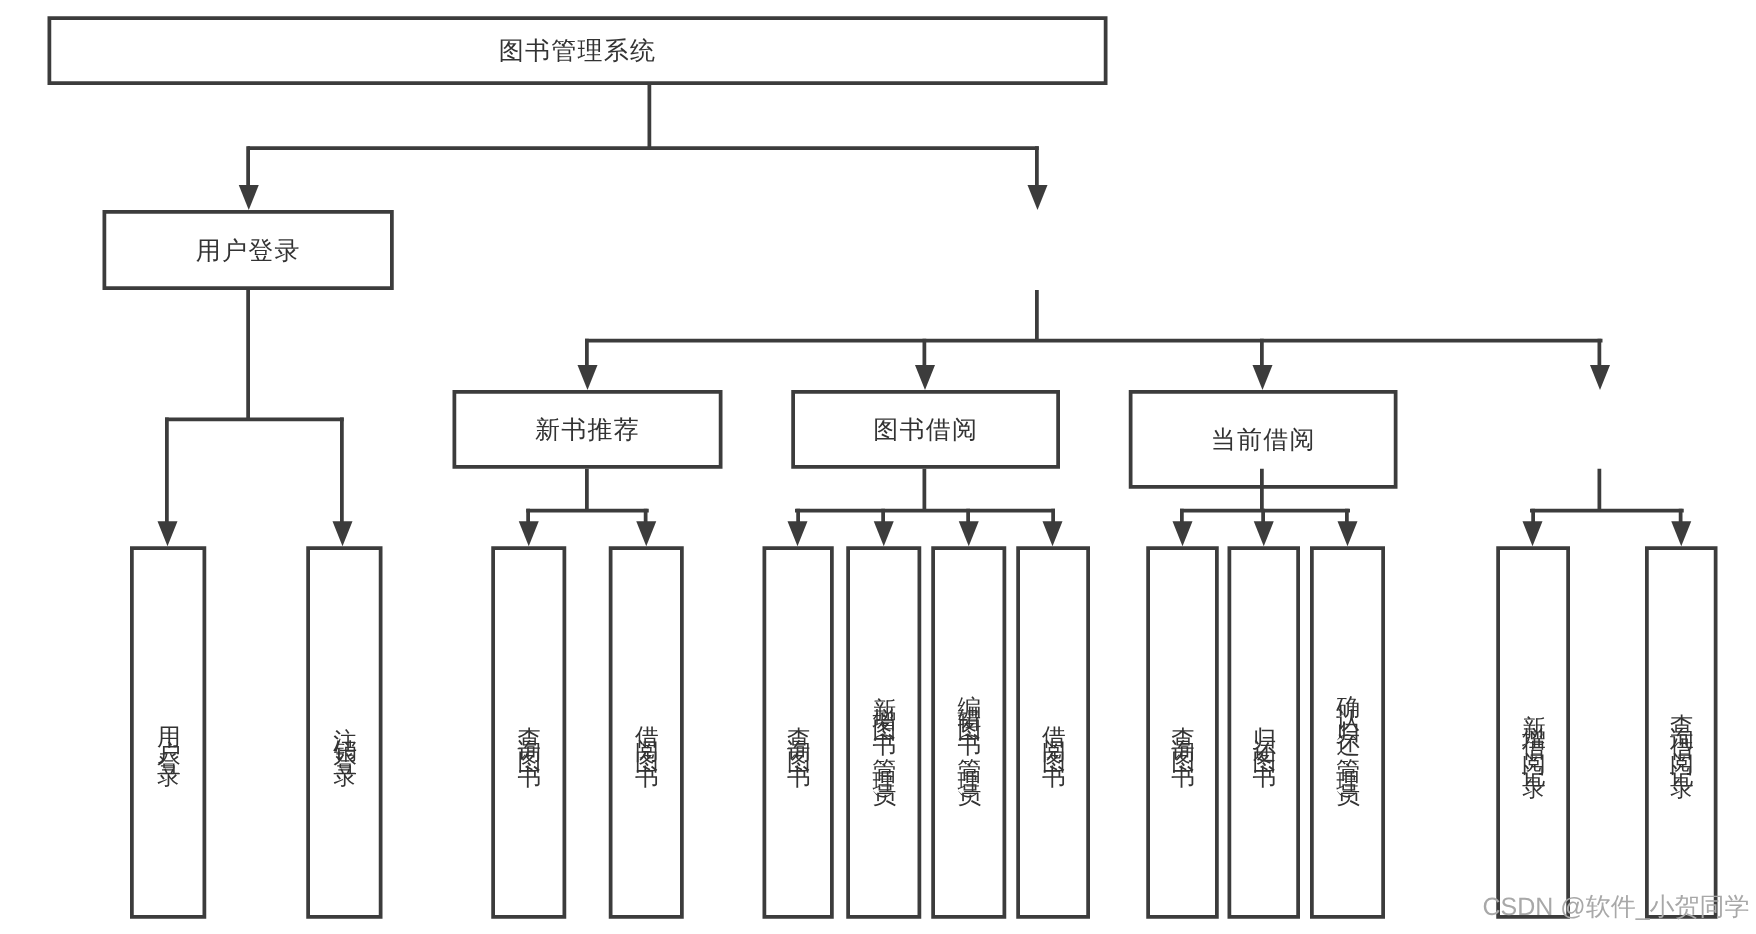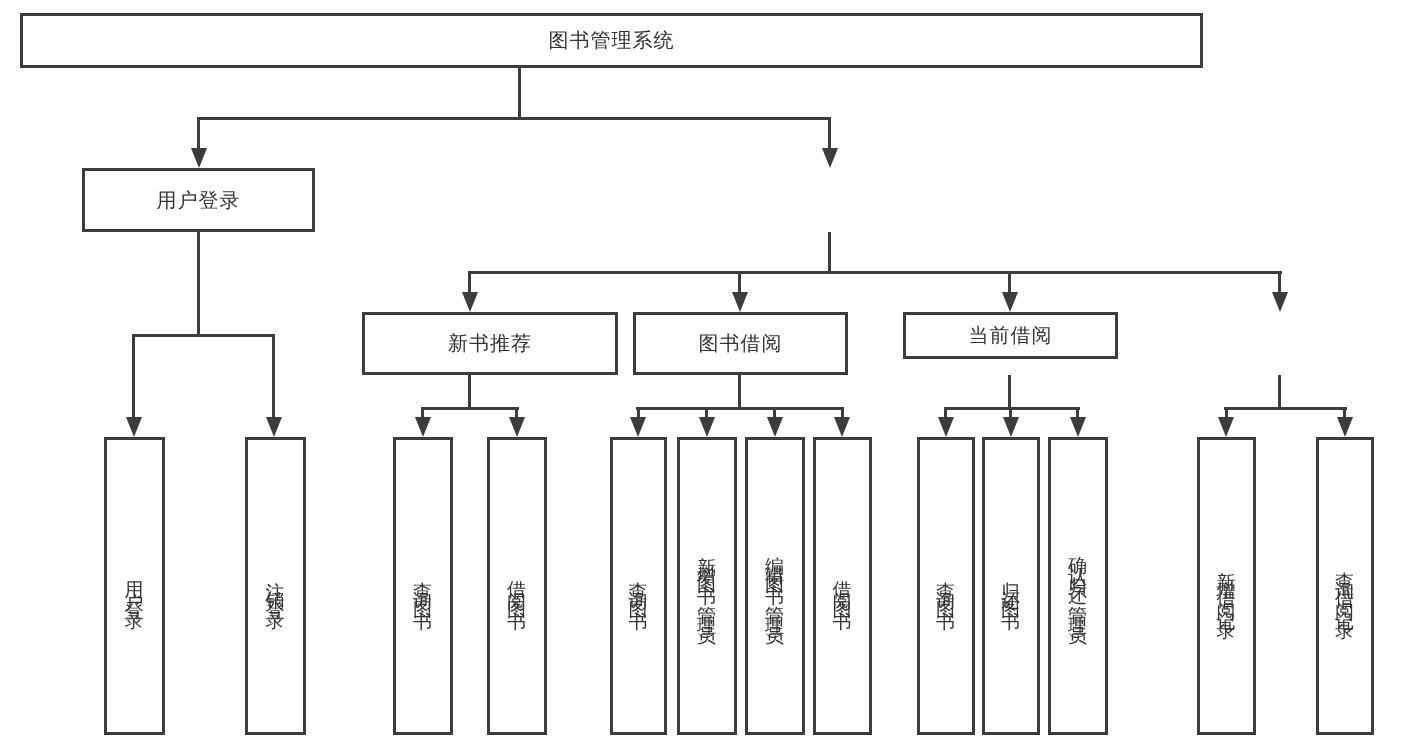--- a/index.html
+++ b/index.html
@@ -50,21 +50,21 @@
     color:var(--wm);
     white-space:nowrap;
     z-index:5;
   }
 </style>
 </head>
 <body>
 
 <div class="diagram">
 
-  <div class="box" style="left:20px;top:13px;width:1183px;height:55px;">
+  <div class="box" style="left:38px;top:13px;width:848px;height:55px;">
     <span>图书管理系统</span>
   </div>
 
   <div class="vline" style="left:518px;top:68px;height:50px;"></div>
   <div class="hline" style="left:198px;top:117px;width:633px;"></div>
   <div class="vline" style="left:197px;top:117px;height:33px;"></div>
   <div class="vline" style="left:828px;top:117px;height:33px;"></div>
   <div class="arrow" style="left:191px;top:148px;"></div>
   <div class="arrow" style="left:822px;top:148px;"></div>
 
@@ -83,27 +83,27 @@
   <div class="hline" style="left:468px;top:271px;width:814px;"></div>
   <div class="vline" style="left:468px;top:271px;height:23px;"></div>
   <div class="vline" style="left:738px;top:271px;height:23px;"></div>
   <div class="vline" style="left:1008px;top:271px;height:23px;"></div>
   <div class="vline" style="left:1278px;top:271px;height:23px;"></div>
   <div class="arrow" style="left:462px;top:292px;"></div>
   <div class="arrow" style="left:732px;top:292px;"></div>
   <div class="arrow" style="left:1002px;top:292px;"></div>
   <div class="arrow" style="left:1272px;top:292px;"></div>
 
-  <div class="box" style="left:362px;top:312px;width:256px;height:63px;">
+  <div class="box" style="left:362px;top:312px;width:216px;height:63px;">
     <span>新书推荐</span>
   </div>
   <div class="box" style="left:633px;top:312px;width:215px;height:63px;">
     <span>图书借阅</span>
   </div>
-  <div class="box" style="left:903px;top:312px;width:215px;height:47px;">
+  <div class="box" style="left:903px;top:312px;width:215px;height:79px;">
     <span>当前借阅</span>
   </div>
 
   <div class="vline" style="left:468px;top:375px;height:34px;"></div>
   <div class="hline" style="left:421px;top:407px;width:98px;"></div>
   <div class="vline" style="left:421px;top:407px;height:12px;"></div>
   <div class="vline" style="left:515px;top:407px;height:12px;"></div>
   <div class="arrow" style="left:415px;top:417px;"></div>
   <div class="arrow" style="left:509px;top:417px;"></div>
 
@@ -171,14 +171,15 @@
     <span class="vtext">确认归还（管理员）</span>
   </div>
 
   <div class="box vbox" style="left:1197px;top:437px;width:59px;height:298px;">
     <span class="vtext">新增借阅记录</span>
   </div>
   <div class="box vbox" style="left:1316px;top:437px;width:58px;height:298px;">
     <span class="vtext">查询借阅记录</span>
   </div>
 
+  <div class="watermark">CSDN @软件_小贺同学</div>
 
 </div>
 
 </body></html>

